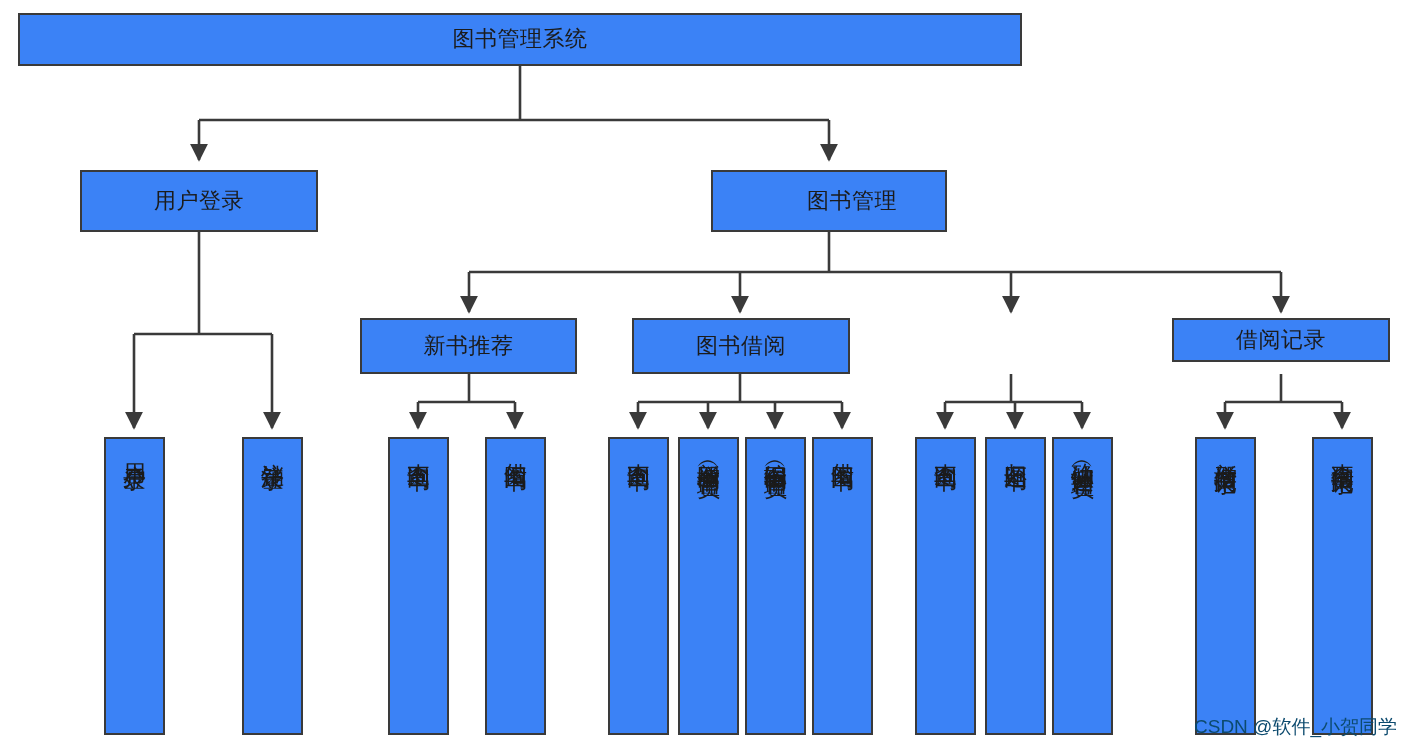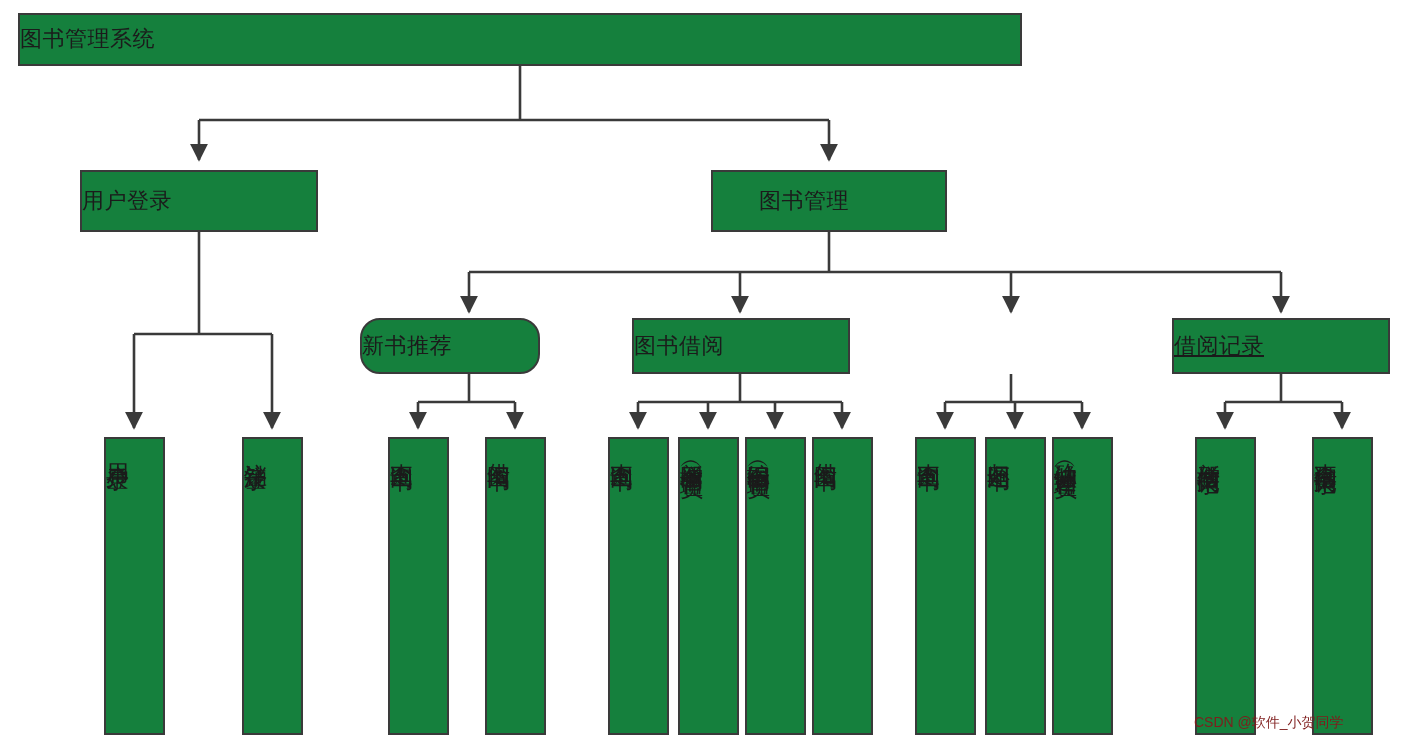--- a/index.html
+++ b/index.html
@@ -24,24 +24,25 @@
   svg.diagram-svg {
     position: absolute;
     left: 0;
     top: 0;
     width: 1405px;
     height: 747px;
   }
   .node-box {
     position: absolute;
     box-sizing: border-box;
-    background: #15803d;
+    background: #3b82f6;
     border: 2px solid #3a3a3a;
     display: flex;
     align-items: center;
+    justify-content: center;
     color: #1b1b1b;
   }
   .node-label {
     display: block;
     text-align: center;
     line-height: 1.12;
     white-space: nowrap;
   }
   .horiz .node-label {
     font-size: 22px;
@@ -55,22 +56,22 @@
     writing-mode: vertical-rl;
     text-orientation: upright;
     font-size: 23px;
     letter-spacing: 2px;
     line-height: 1;
   }
   #watermark {
     position: absolute;
     left: 1194px;
     top: 714px;
-    font-size: 14px;
-    color: #7f1d1d;
+    font-size: 19px;
+    color: #0c4a6e;
     white-space: nowrap;
     font-family: "Liberation Sans", "DejaVu Sans", sans-serif;
     pointer-events: none;
   }
 </style>
 </head>
 <body>
 
 <div id="diagram-root">
 
@@ -129,27 +130,27 @@
     <span class="node-label">图书管理系统</span>
   </div>
 
   <div class="node-box horiz" style="left:80px; top:170px; width:238px; height:62px;">
     <span class="node-label">用户登录</span>
   </div>
   <div class="node-box horiz" style="left:711px; top:170px; width:236px; height:62px;padding-left:46px;">
     <span class="node-label">图书管理</span>
   </div>
 
-  <div class="node-box horiz" style="left:360px; top:318px; width:180px; height:56px;border-radius:20px;">
+  <div class="node-box horiz" style="left:360px; top:318px; width:217px; height:56px;">
     <span class="node-label">新书推荐</span>
   </div>
   <div class="node-box horiz" style="left:632px; top:318px; width:218px; height:56px;">
     <span class="node-label">图书借阅</span>
   </div>
-  <div class="node-box horiz" style="left:1172px; top:318px; width:218px; height:56px;text-decoration:underline;">
+  <div class="node-box horiz" style="left:1172px; top:318px; width:218px; height:44px;">
     <span class="node-label">借阅记录</span>
   </div>
 
   <div class="node-box vert" style="left:104px; top:437px; width:61px; height:298px;">
     <span class="node-label">用户登录</span>
   </div>
   <div class="node-box vert" style="left:242px; top:437px; width:61px; height:298px;">
     <span class="node-label">注销登录</span>
   </div>
 

